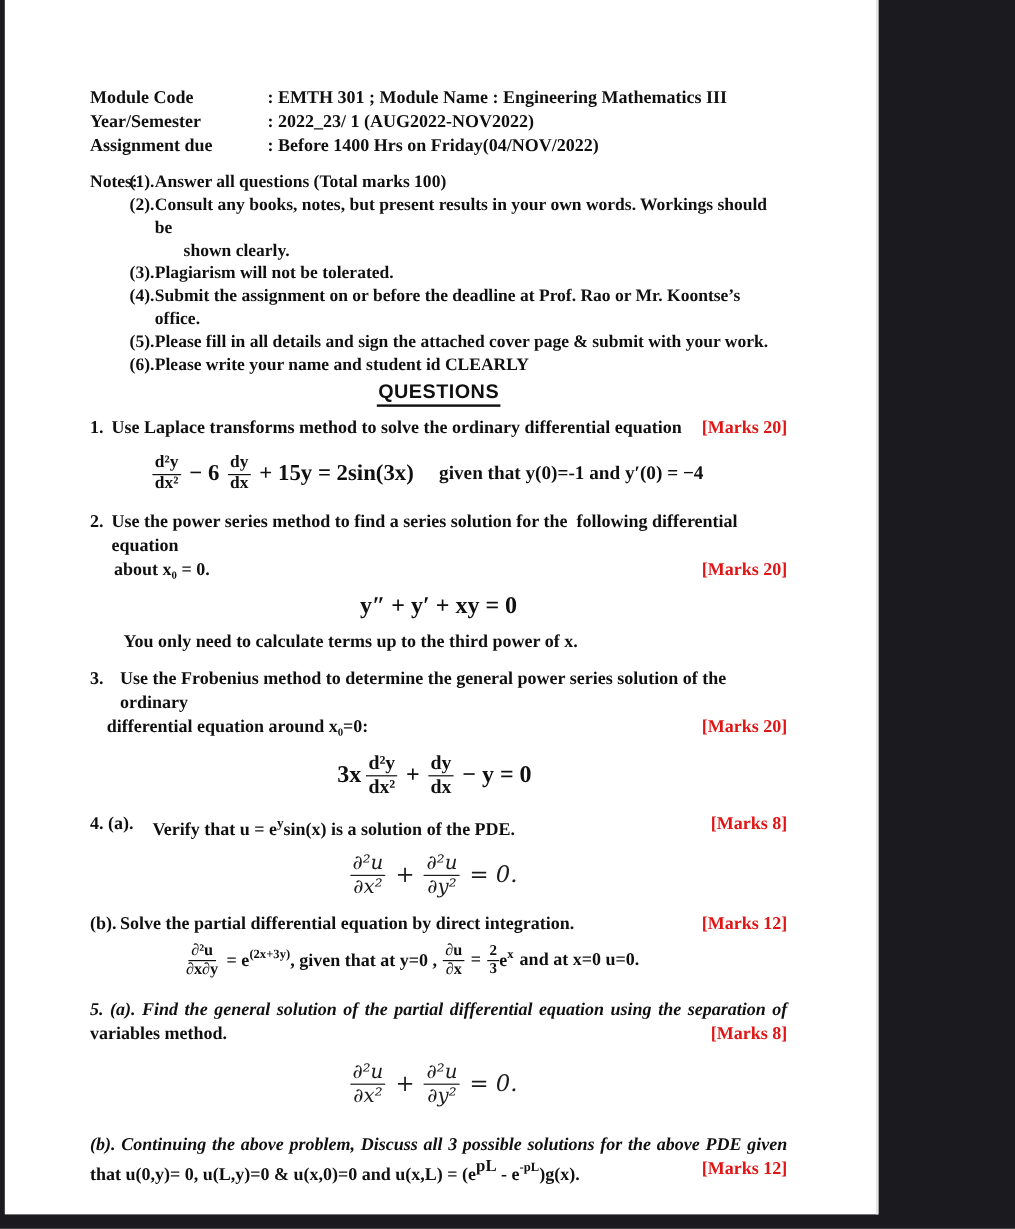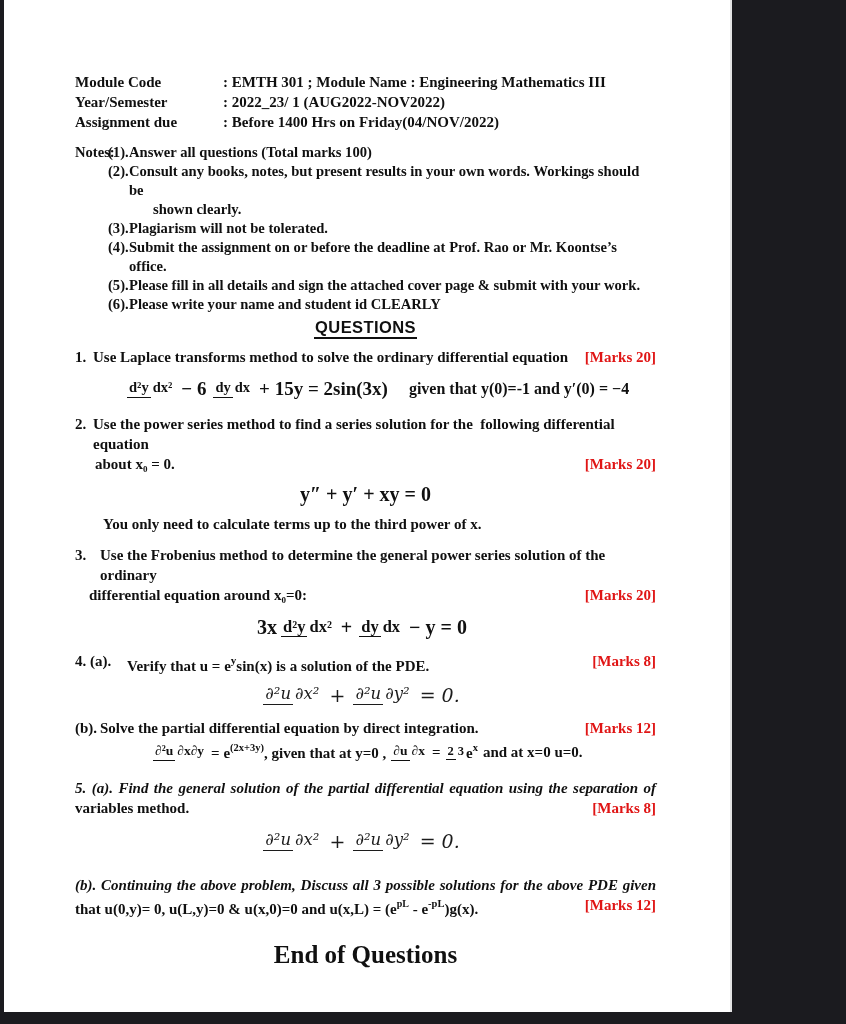--- a/index.html
+++ b/index.html
@@ -50,21 +50,21 @@
   .q-num.wide{flex:0 0 25px;}
   .q-num.vwide{flex:0 0 52px;}
   .marks{color:var(--marks-red);white-space:nowrap;margin-left:8px;}
   .indent20{padding-left:20px;}
   .indent14{padding-left:14px;}
   .prewrap{white-space:pre-wrap;}
   .justify-line{text-align:justify;text-align-last:justify;font-size:15px;line-height:20px;font-style:italic;}
   
   .eq-row{display:flex;align-items:center;}
   .eq-center{justify-content:center;}
-  .frac{display:inline-flex;flex-direction:row;text-align:center;}
+  .frac{display:inline-flex;flex-direction:column;align-items:center;text-align:center;}
   .frac .num{display:block;border-bottom:1.8px solid currentColor;padding:0 2px 1px;line-height:1.08;}
   .frac .den{display:block;line-height:1.08;padding:0 2px;}
   .sup{vertical-align:super;position:relative;top:-1px;}
   
   .eq1{margin-top:11px;padding-left:52px;font-size:19px;}
   .eq1 .frac{font-size:14.5px;}
   .eq1 .gap{margin:0 7px;}
   .eq1 .given{font-size:16px;margin-left:14px;white-space:nowrap;}
   
   .eq2{margin-top:9px;text-align:center;font-size:20px;}
@@ -272,20 +272,20 @@
       <span class="gap">= 0.</span>
     </div>
   </div>
 
   <div class="mt24">
     <div class="justify-line">
       <span>(b).</span>
       <span>Continuing the above problem, Discuss all 3 possible solutions for the above PDE given</span>
     </div>
     <div class="q-row">
-      <span><span>that u(0,y)= 0, u(L,y)=0 &amp; u(x,0)=0 and u(x,L) = (e</span><sup class="sup" style="font-size:10px">pL</sup><span> - e</span><sup class="sup" style="font-size:10.5px">-pL</sup><span>)g(x).</span></span>
+      <span><span>that u(0,y)= 0, u(L,y)=0 &amp; u(x,0)=0 and u(x,L) = (e</span><sup class="sup" style="font-size:14px">pL</sup><span> - e</span><sup class="sup" style="font-size:10.5px">-pL</sup><span>)g(x).</span></span>
       <span class="marks">[Marks 12]</span>
     </div>
   </div>
 
   <div class="footer">End of Questions</div>
 
 </div>
 
 </body></html>

